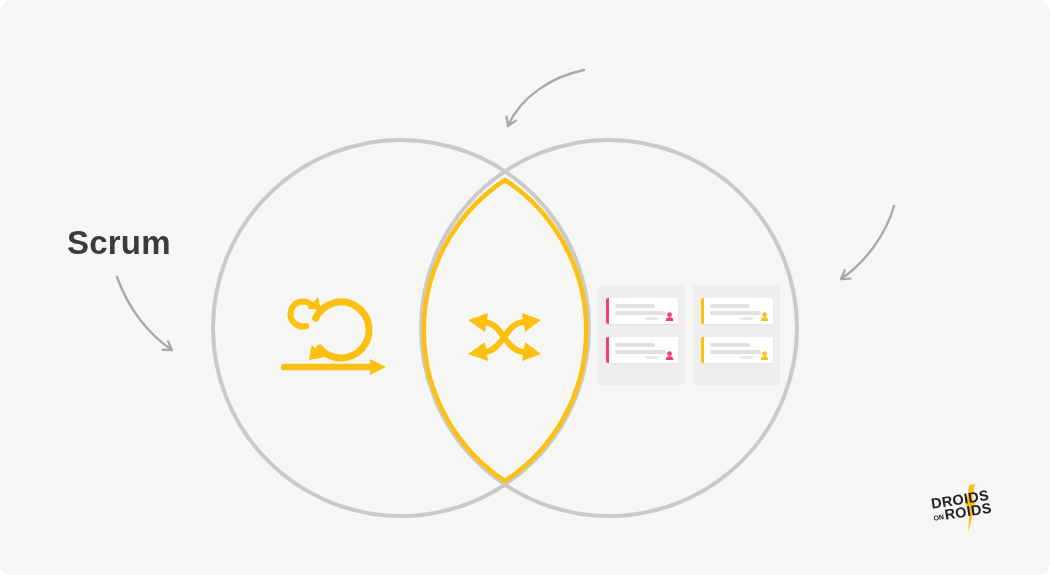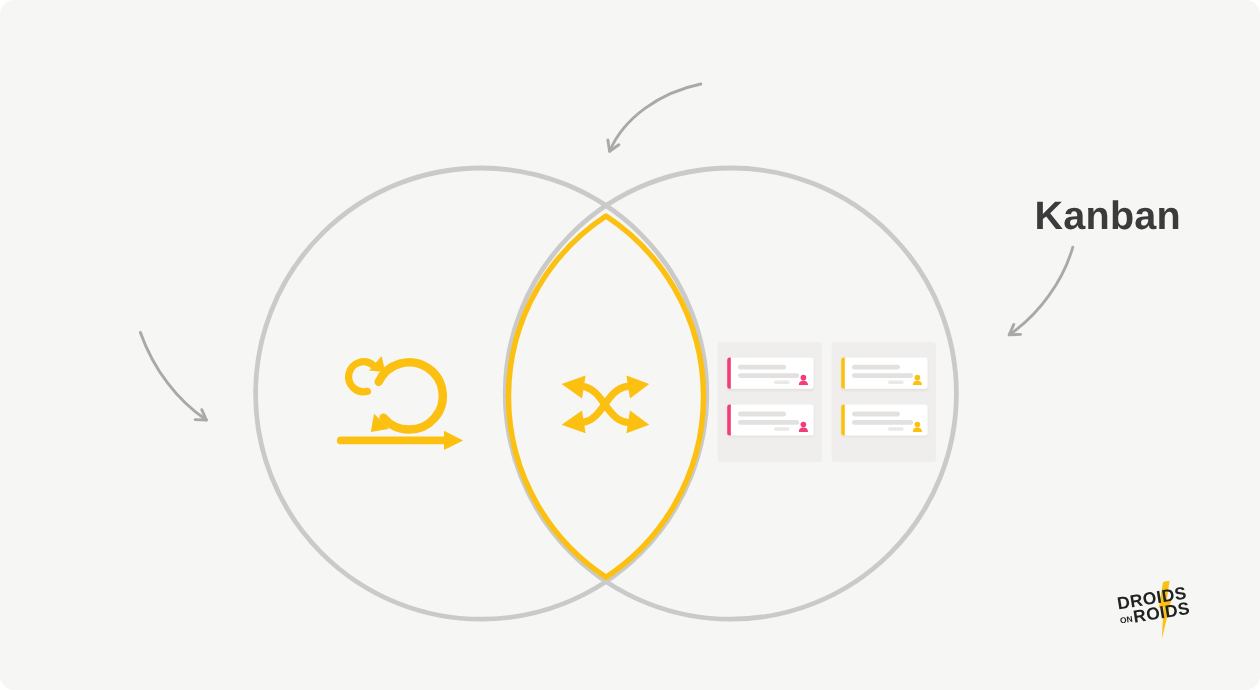--- a/index.html
+++ b/index.html
@@ -75,21 +75,21 @@
       <polygon class="yellow-fill" points="468,354 485,342 488,361"></polygon>
       <polygon class="yellow-fill" points="541,320 522,313 525,332"></polygon>
       <polygon class="yellow-fill" points="541,354 525,342 522,361"></polygon>
     </g>
 
     <path class="pointer-arrow" marker-end="url(#chevMark)" d="M117,277 C128,308 148,334 172,350"></path>
     <path class="pointer-arrow" marker-end="url(#chevMark)" d="M584,70 C550,77 520,98 508,126"></path>
     <path class="pointer-arrow" marker-end="url(#chevMark)" d="M894,206 C886,234 866,262 841,279"></path>
   </svg>
 
-  <div class="label label-kanban">Kanban</div>
+  <div class="label label-scrum">Scrum</div>
 
   <div class="board">
     <div class="col col-pink">
       <div class="card">
         <span class="stripe"></span>
         <span class="tl tl1"></span>
         <span class="tl tl2"></span>
         <span class="tl tl3"></span>
         <svg class="avatar" viewBox="0 0 10 10">
           <circle cx="5" cy="3" r="2.6" fill="currentColor"></circle>

